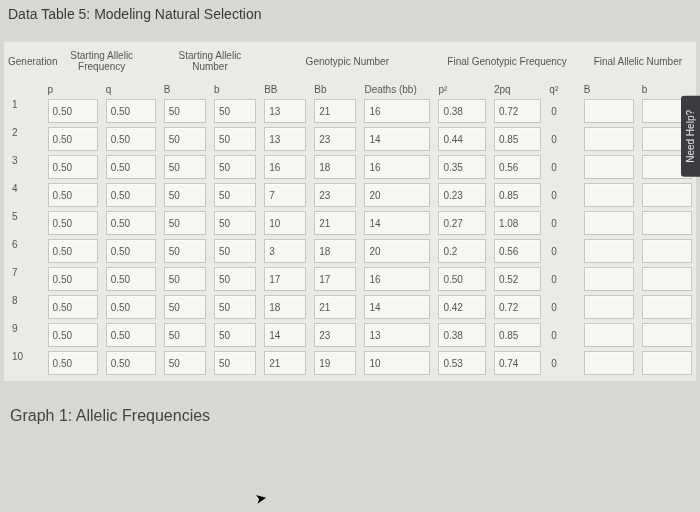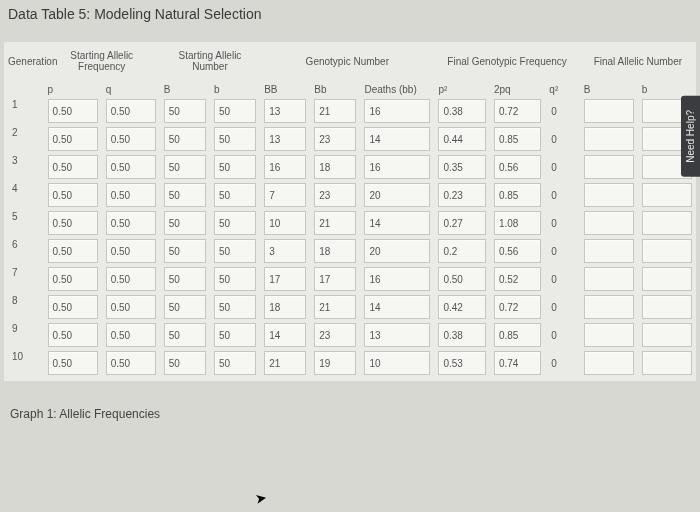--- a/index.html
+++ b/index.html
@@ -61,21 +61,21 @@
     color: #555;
     box-shadow: inset 1px 1px 0 rgba(255,255,255,.5);
   }
   .cell-input {
     background: #f6f6f2;
   }
   .q2 {
     padding-left: 6px;
   }
   .footer {
-    font-size: 12px;
+    font-size: 16px;
     color: #444;
     padding: 14px 10px 0 10px;
   }
   .cursor {
     position: absolute;
     left: 255px;
     top: 490px;
     font-size: 14px;
     color: #000;
     transform: rotate(-10deg);

